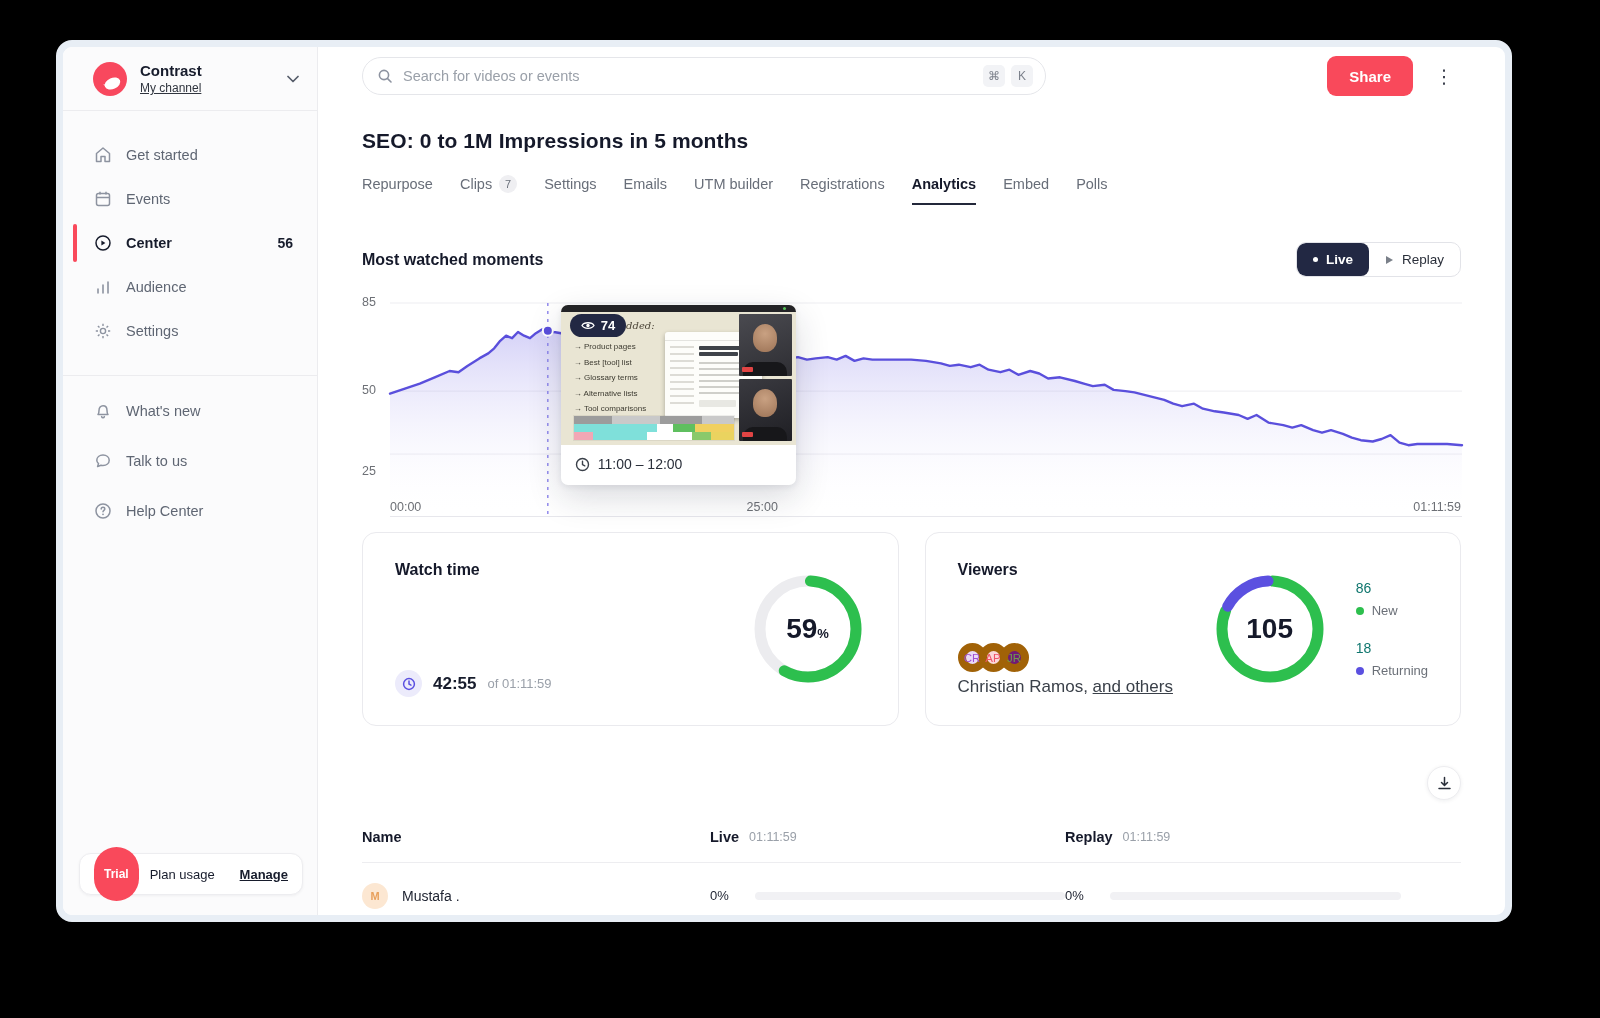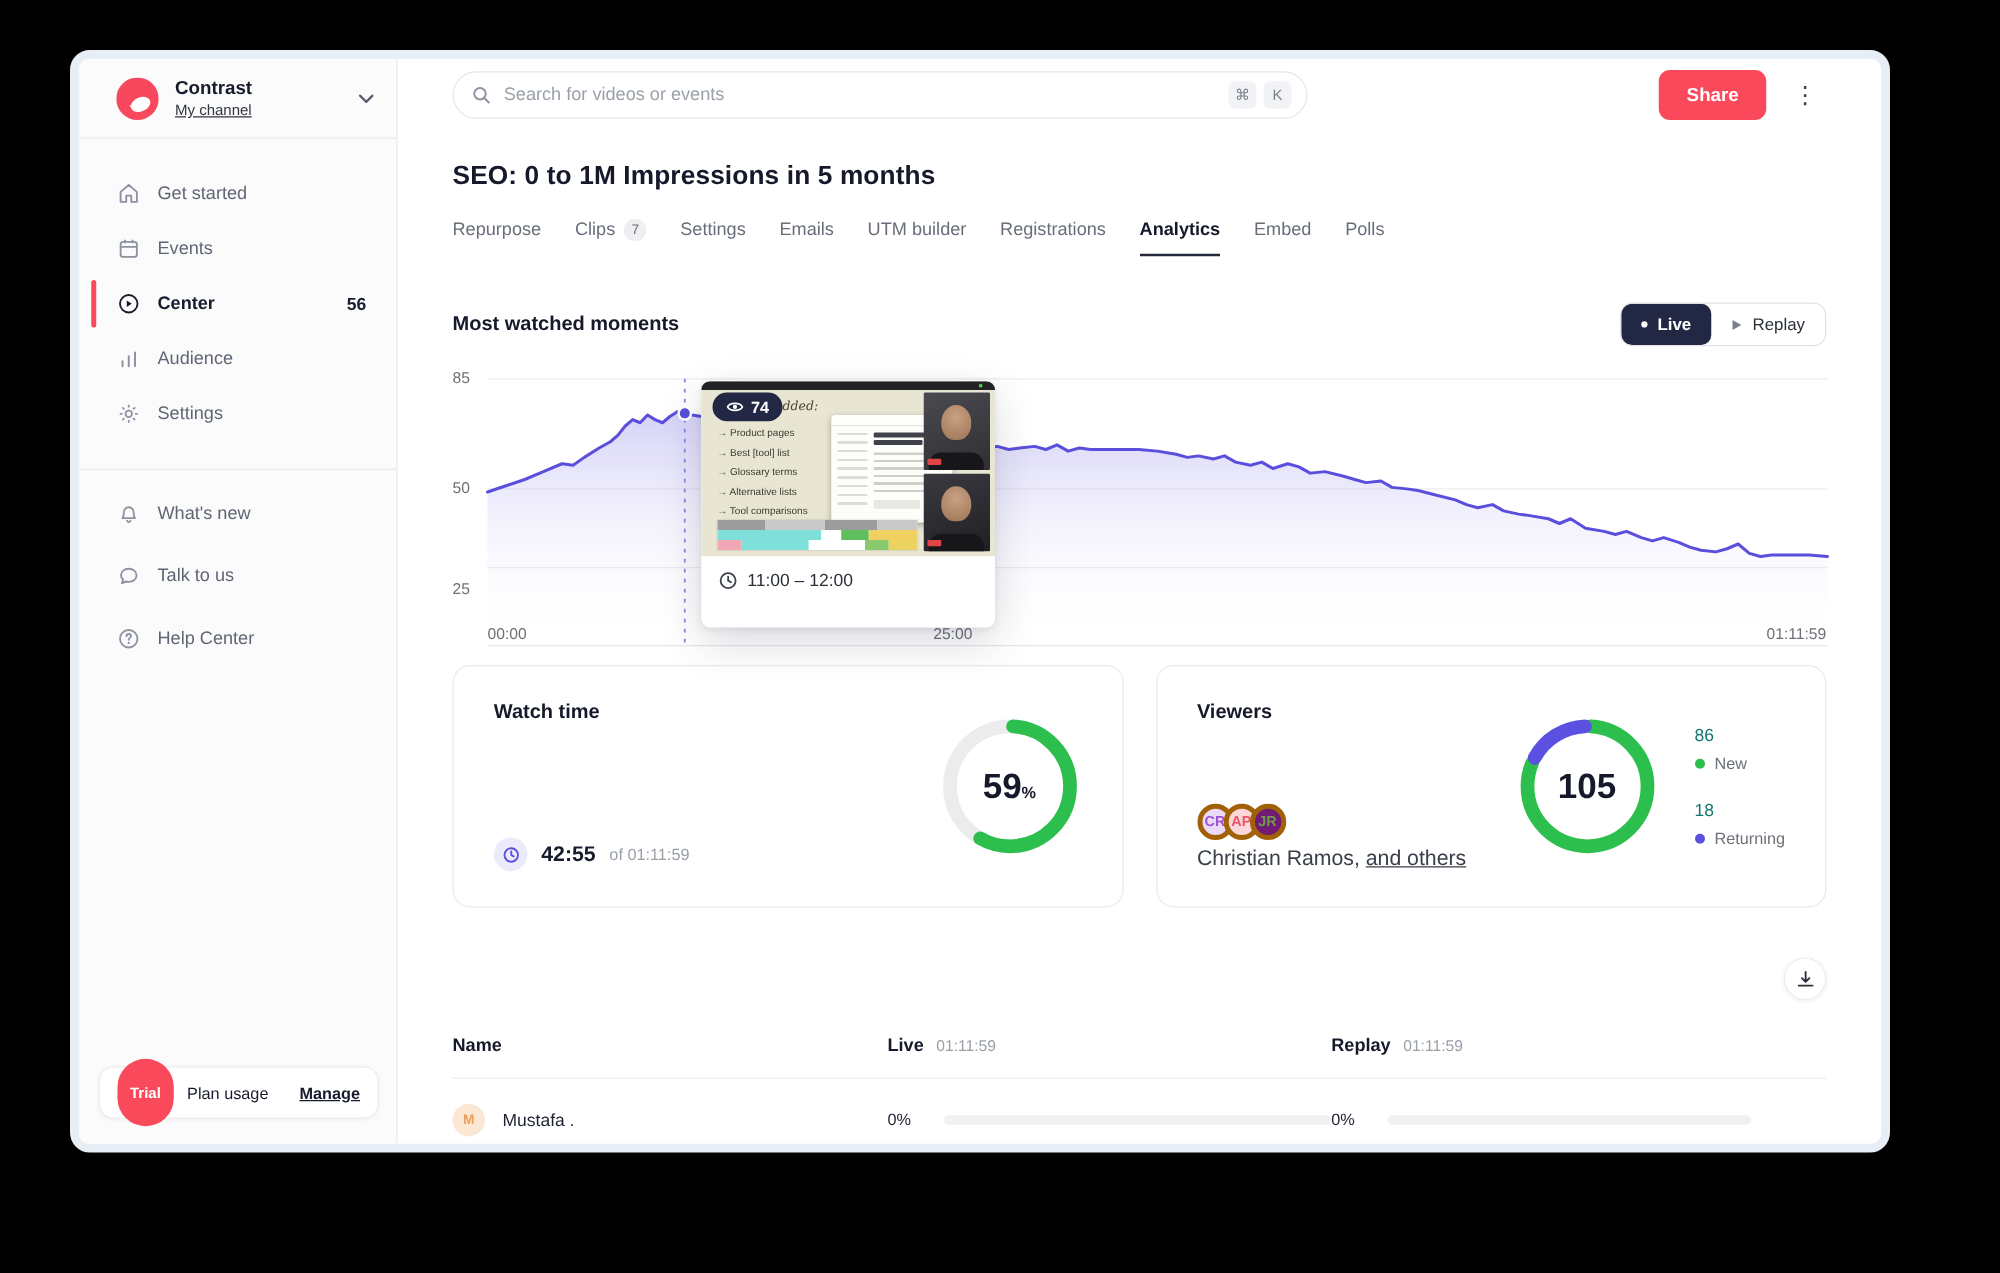--- a/index.html
+++ b/index.html
@@ -90,41 +90,41 @@
   .cam { position:absolute; right:4px; width:53px; border-radius:1px; overflow:hidden; }
   .cam.top { top:9px; height:62px; background:linear-gradient(160deg,#4a4a50, #2e2e33); }
   .cam.bottom { top:74px; height:62px; background:linear-gradient(160deg,#3a3a40, #1f1f24); }
   .cam .head { position:absolute; left:50%; top:10px; transform:translateX(-50%); width:24px; height:28px; border-radius:50% 50% 45% 45%; background:radial-gradient(circle at 50% 35%, #c9a182, #9c7356); }
   .cam .body { position:absolute; left:50%; bottom:-8px; transform:translateX(-50%); width:44px; height:22px; border-radius:10px 10px 0 0; background:#17171a; }
   .cam .tag { position:absolute; left:3px; bottom:4px; width:11px; height:5px; background:#e04444; border-radius:1px; }
   .sheet { position:absolute; left:13px; right:62px; bottom:5px; background:#fff; box-shadow:0 0 0 1px rgba(0,0,0,.06); }
   .sheet .srow { display:flex; height:8px; }
   .sheet .srow i { display:block; height:100%; }
   .views-badge { position:absolute; top:9px; left:9px; background:#222843; color:#fff; border-radius:999px; display:flex; align-items:center; gap:6px; padding:4px 11px; font-size:13px; font-weight:700; }
-  .tt-footer { display:flex; align-items:center; gap:8px; padding:11px 14px 30px 14px; color:#2a2f3a; font-size:14px; }
+  .tt-footer { display:flex; align-items:center; gap:8px; padding:11px 14px 13px 14px; color:#2a2f3a; font-size:14px; }
   .tt-footer .ico { color:#3a4049; display:flex; }
 
   
   .cards { display:flex; gap:26px; margin-top:17px; }
   .card { flex:1; height:194px; border:1px solid #eaeaee; border-radius:14px; background:#fff; padding:28px 32px; display:flex; }
   .card-left { flex:1; display:flex; flex-direction:column; }
   .card-title { font-size:16px; font-weight:700; color:#15192a; }
   .wt-bottom { margin-top:auto; display:flex; align-items:center; gap:11px; }
   .clock-chip { width:27px; height:27px; border-radius:50%; background:#ecebfb; color:#5b50e0; display:flex; align-items:center; justify-content:center; }
   .wt-value { font-size:17px; font-weight:700; color:#171c2c; }
   .wt-of { font-size:13px; color:#9aa0a9; }
 
   .ring-box { position:relative; width:116px; height:116px; align-self:center; }
   .ring-box svg { display:block; }
   .ring-center { position:absolute; inset:0; display:flex; align-items:center; justify-content:center; color:#15192a; }
   .ring-center .big { font-size:28px; font-weight:700; }
   .ring-center .suffix { font-size:13px; font-weight:700; margin-top:9px; }
 
   .avatars { display:flex; margin-top:auto; }
-  .avatar { width:29px; height:29px; border-radius:50%; border:4px solid #a16207; display:flex; align-items:center; justify-content:center; font-size:11.5px; font-weight:700; }
+  .avatar { width:29px; height:29px; border-radius:50%; border:8px solid #a16207; display:flex; align-items:center; justify-content:center; font-size:11.5px; font-weight:400; }
   .avatar + .avatar { margin-left:-8px; }
   .viewer-names { margin-top:5px; font-size:17px; color:#3a4049; }
   .viewer-names .others { text-decoration:underline; cursor:pointer; }
   .viewers-right { display:flex; align-items:center; }
   .v-legend { margin-left:28px; display:flex; flex-direction:column; gap:22px; }
   .v-leg-value { font-size:14px; color:#0f766e; }
   .v-leg-row { display:flex; align-items:center; gap:8px; margin-top:7px; }
   .legend-dot { width:8px; height:8px; border-radius:50%; }
   .v-leg-label { font-size:13px; color:#6b7078;text-align:center; }
 

